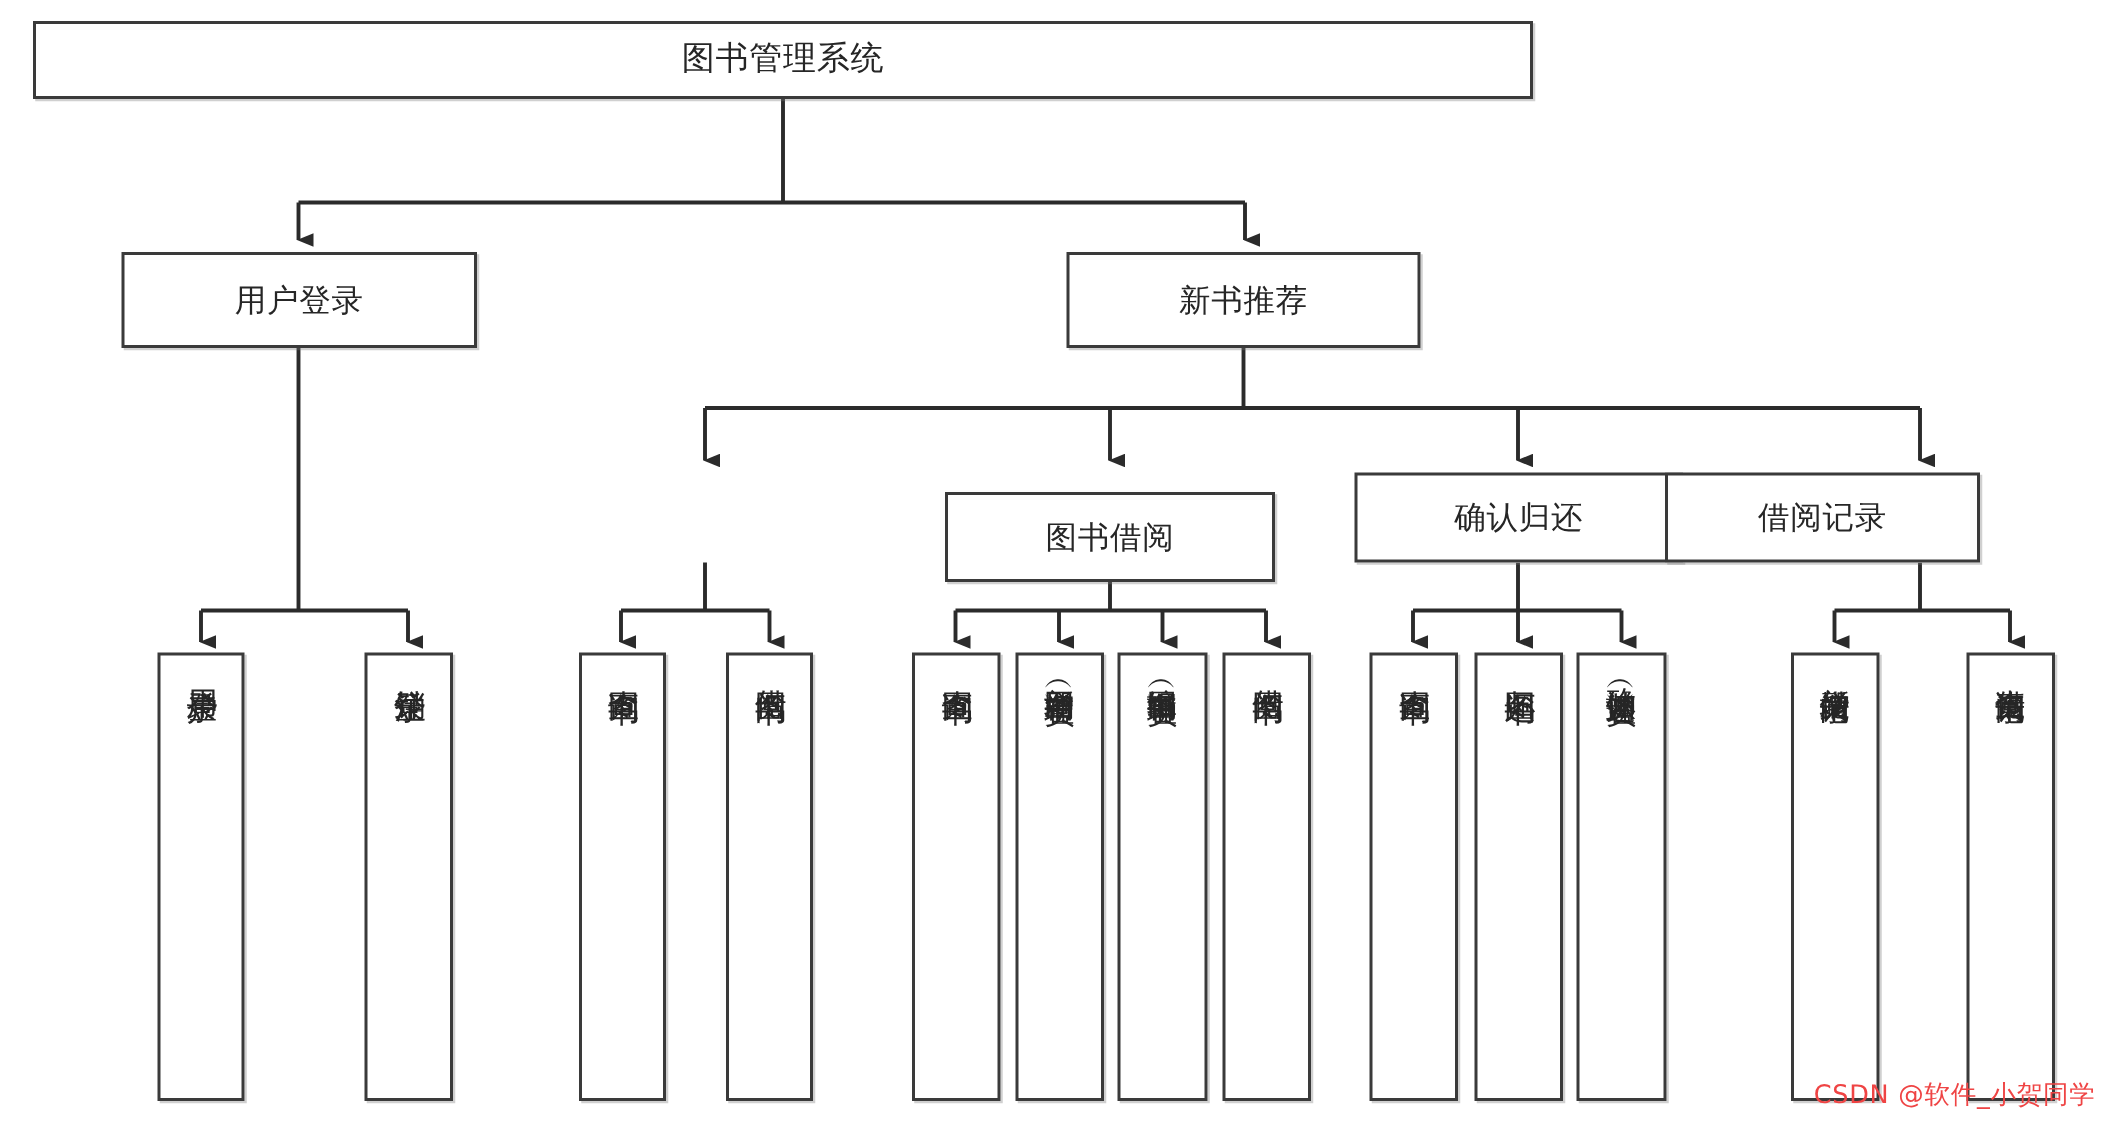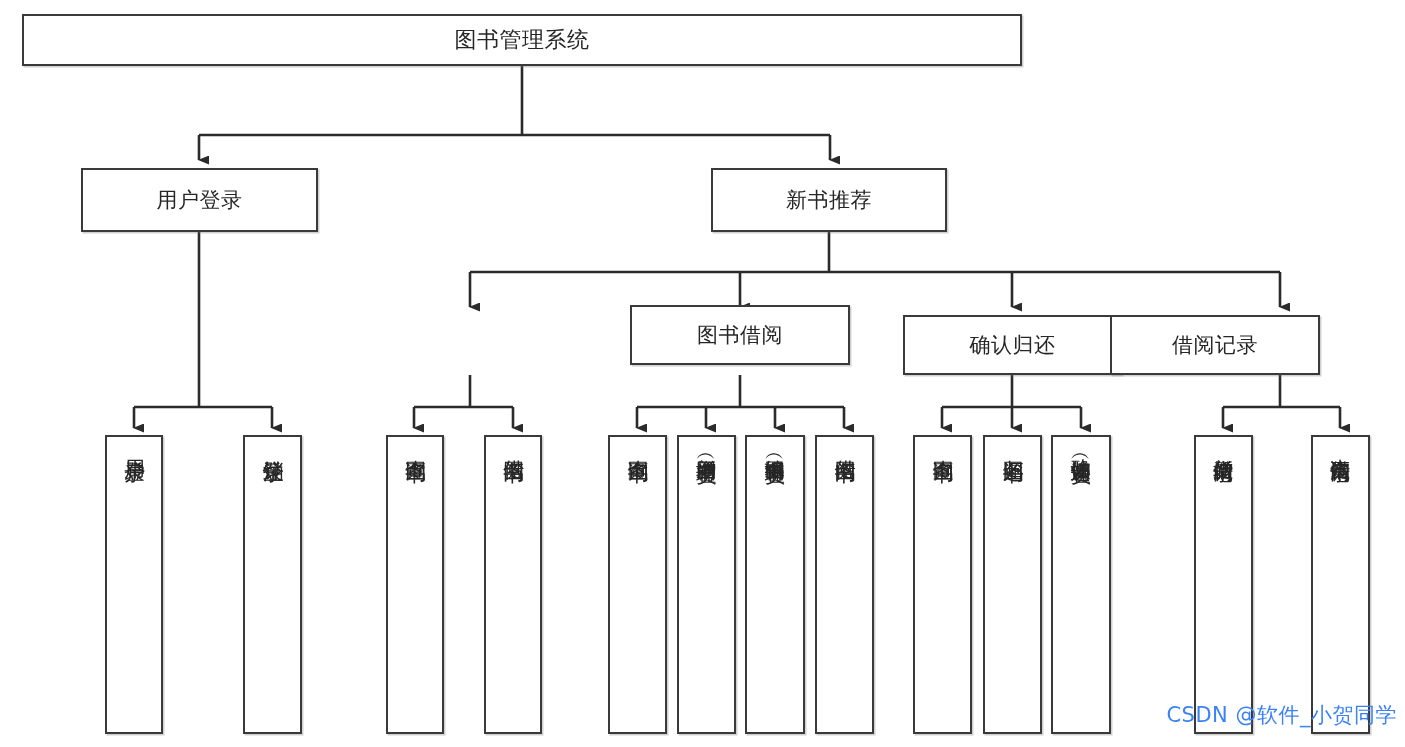--- a/index.html
+++ b/index.html
@@ -58,23 +58,23 @@
     text-orientation: upright;
     font-size: 21px;
     line-height: 1.12;
     letter-spacing: 1px;
     white-space: nowrap;
   }
   .node.v.tall .lbl { font-size: 20px; }
   #watermark {
     position: absolute;
     right: 8px;
-    bottom: 18px;
-    font-size: 21px;
-    color: #3b82f6;
+    bottom: 6px;
+    font-size: 17px;
+    color: #ef4444;
     letter-spacing: 0.5px;
     z-index: 6;
     user-select: none;
     white-space: nowrap;
   }
 </style>
 </head>
 <body>
 
 <div id="canvas">
@@ -135,21 +135,21 @@
 
   <div class="node h" id="node-user-login" style="left:81px; top:168px; width:237px; height:64px;">
     <span class="lbl">用户登录</span>
   </div>
 
   <div class="node h" id="node-book-manage" style="left:711px; top:168px; width:236px; height:64px;">
     <span class="lbl">新书推荐</span>
   </div>
 
 
-  <div class="node h" id="node-book-borrow" style="left:630px; top:305px; width:220px; height:60px;">
+  <div class="node h" id="node-book-borrow" style="left:630px; top:328px; width:220px; height:60px;">
     <span class="lbl">图书借阅</span>
   </div>
 
   <div class="node h" id="node-current-borrow" style="left:903px; top:315px; width:219px; height:60px;">
     <span class="lbl">确认归还</span>
   </div>
 
   <div class="node h" id="node-borrow-record" style="left:1110px; top:315px; width:210px; height:60px;">
     <span class="lbl">借阅记录</span>
   </div>

